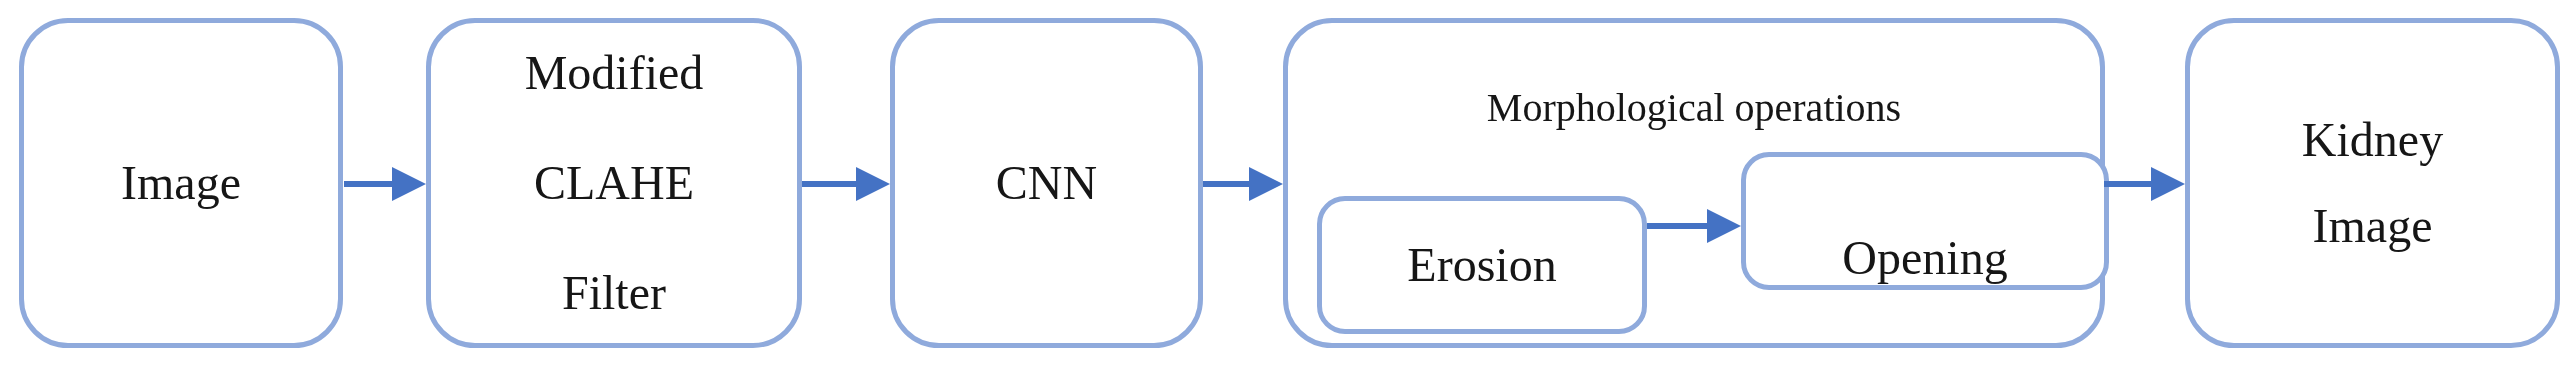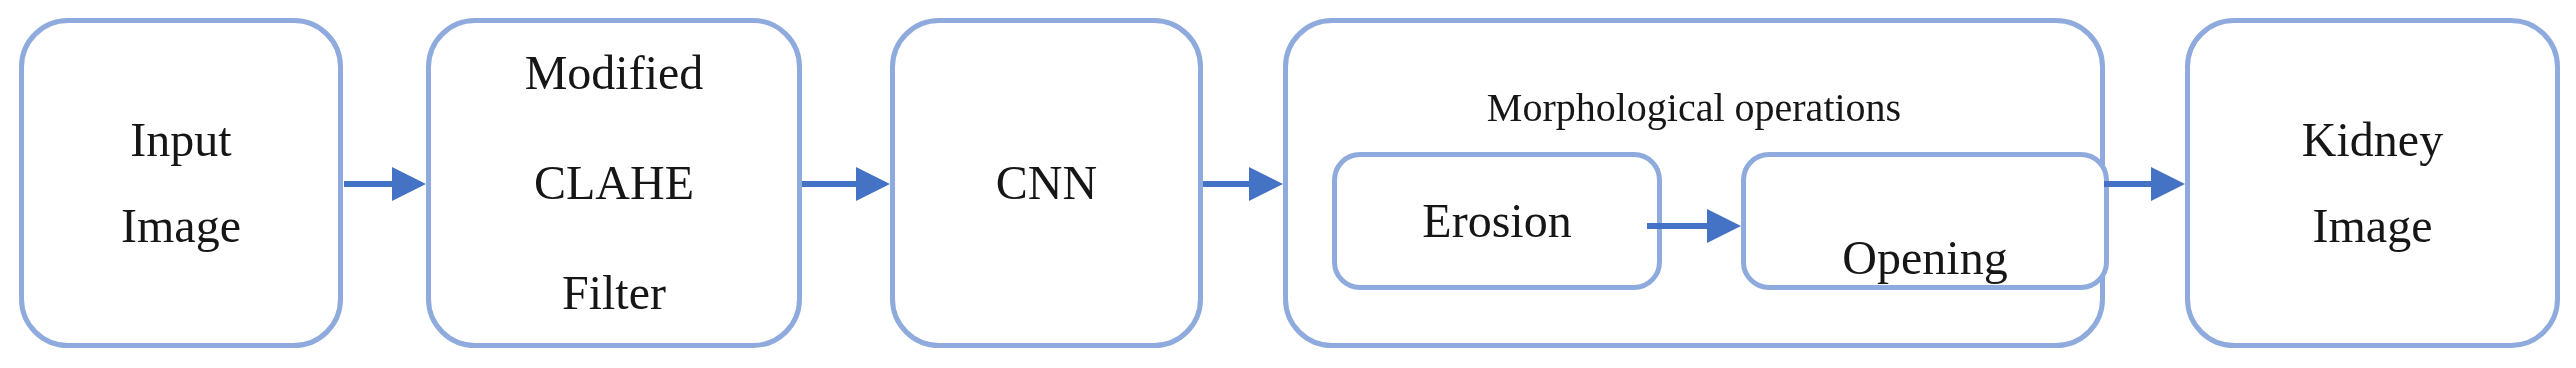--- a/index.html
+++ b/index.html
@@ -59,21 +59,21 @@
     top: 129px;
     height: 138px;
     border: 5.4px solid var(--border-color);
     border-radius: 28px;
     background: var(--bg-color);
     display: flex;
     align-items: center;
     justify-content: center;
   }
   .inner-box .line { font-size: 48px; line-height: 55px; }
-  .inner-erosion { left: 44px;  width: 330px; }
+  .inner-erosion { left: 29px;  width: 330px; margin-top: 44px; }
   .inner-opening { left: 453px; width: 368px; align-items: flex-end; }
 
   
   .arrow {
     position: absolute;
     height: 34px;
   }
   .arrow .shaft {
     position: absolute;
     left: 0;
@@ -97,21 +97,20 @@
   .arrow-3 { left: 1203px; top: 167px; width: 80px; }
   .arrow-4 { left: 2104px; top: 167px; width: 81px; }
   .arrow-inner { left: 359px; top: 186px; width: 94px; } 
 </style>
 </head>
 <body>
 
 <div class="canvas">
 
   <div class="box box-input">
-    <div class="line">Input</div>
     <div class="line">Image</div>
   </div>
 
   <div class="arrow arrow-1">
     <div class="shaft"></div>
     <div class="head"></div>
   </div>
 
   <div class="box box-clahe">
     <div class="line">Modified</div>

